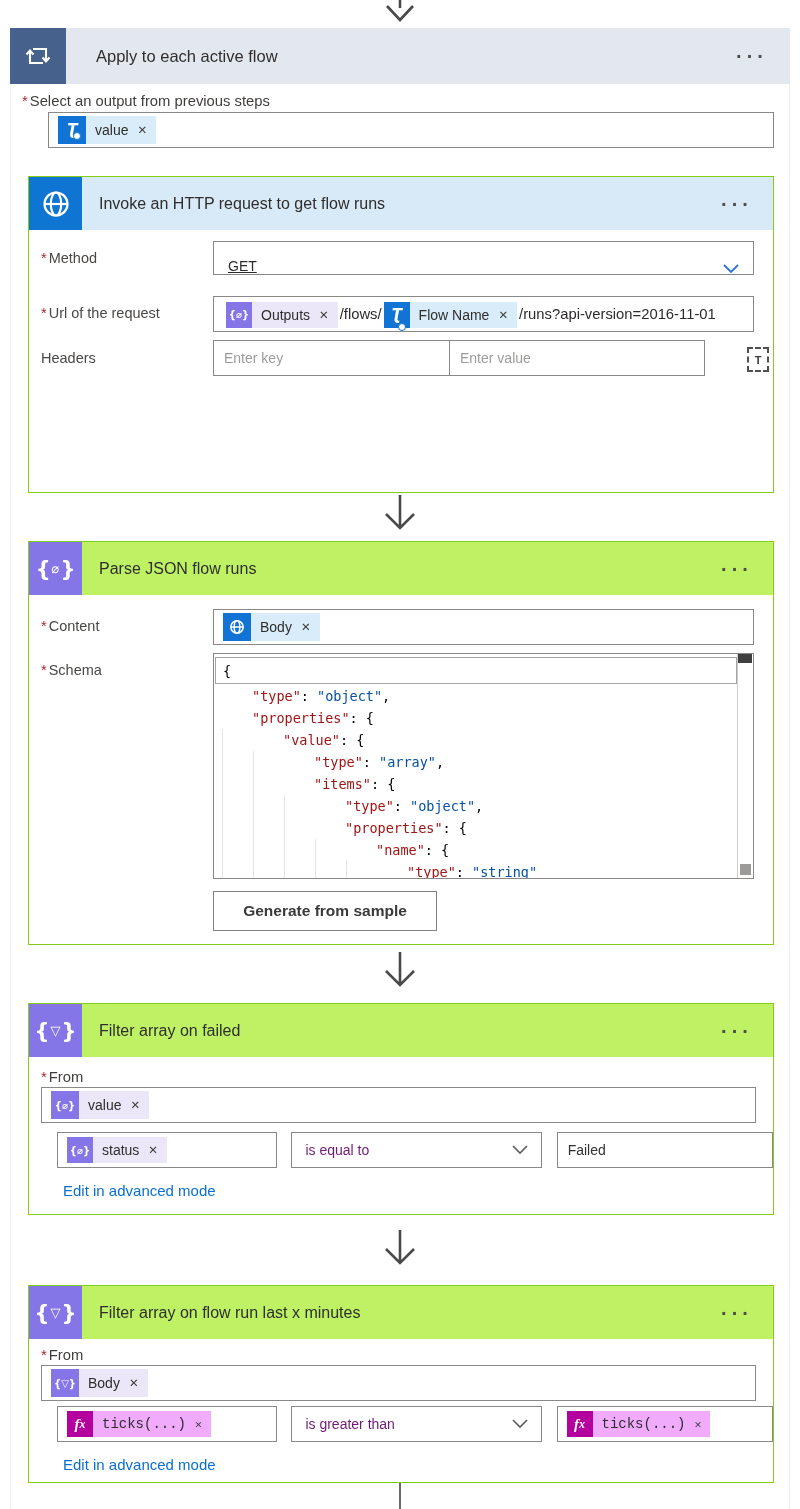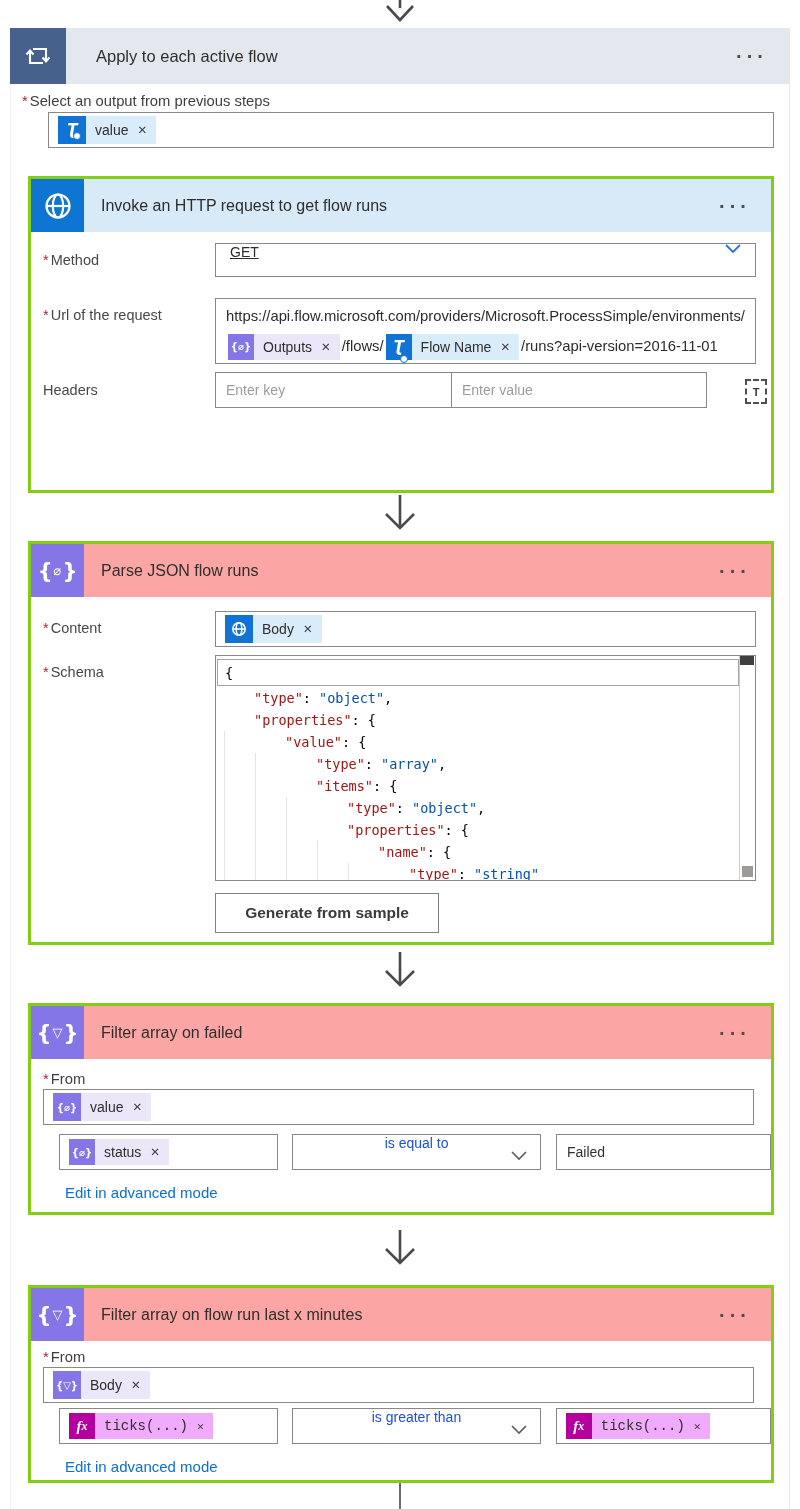--- a/index.html
+++ b/index.html
@@ -20,39 +20,39 @@
   .title-text{font-size:16.5px;color:#2f2e2c;}
   .dots{margin-left:auto;color:#4f4d4b;font-size:20px;font-weight:bold;letter-spacing:4px;line-height:1;cursor:pointer;}
 
   #apply-output-label{position:absolute;left:22px;top:93px;font-size:14.8px;color:#403e3c;}
   #apply-output-box{position:absolute;left:48px;top:112px;width:726px;height:36px;
                     border:1px solid #8a8886;box-sizing:border-box;display:flex;align-items:center;padding-left:7px;}
 
   .req{color:#a4262c;margin-right:2px;}
 
   
-  .card{position:absolute;left:28px;width:746px;background:#fff;border:3px solid #84cc16;box-sizing:border-box;}
+  .card{position:absolute;left:28px;width:746px;background:#fff;border:1px solid #84cc16;box-sizing:border-box;}
   .chead{display:flex;height:53px;}
   .cicon{width:53px;flex:none;display:flex;align-items:center;justify-content:center;color:#fff;}
   .cicon.blue{background:#0f75d3;}
   .cicon.purple{background:#8576e8;}
   .ctitlebar{flex:1;display:flex;align-items:center;padding:0 20px 0 17px;}
   .ctitlebar.blue-bg{background:#d8e9f8;}
-  .ctitlebar.purple-bg{background:#fca5a5;text-align:center;}
+  .ctitlebar.purple-bg{background:#bef264;text-align:center;}
   .ctitlebar .title-text{font-size:16px;}
 
   .brace-glyph{font-size:21px;font-weight:bold;font-family:"DejaVu Sans",sans-serif;display:flex;align-items:center;}
   .brace-glyph .inner{font-size:13px;margin:0 1px;font-weight:normal;}
 
   .row{display:flex;position:relative;}
   .rlabel{width:184px;flex:none;box-sizing:border-box;padding:9px 8px 0 12px;font-size:14.5px;color:#4a4846;}
   .rfield{width:541px;box-sizing:border-box;}
 
   .fieldbox{border:1px solid #8a8886;box-sizing:border-box;background:#fff;}
-  .selectbox{height:34px;display:flex;align-items:flex-start;padding:0 14px;font-size:14px;color:#2d2c2b;text-decoration:underline;}
+  .selectbox{height:34px;display:flex;align-items:flex-end;padding:0 14px;font-size:14px;color:#2d2c2b;text-decoration:underline;}
   .selectbox .chev{margin-left:auto;}
   input.txt{font-family:inherit;font-size:14px;color:#323130;padding:0 10px;outline:none;height:36px;}
   input.txt::placeholder{color:#9e9c9a;}
 
   
   .token{display:inline-flex;align-items:center;vertical-align:middle;margin:0 2px;}
   .ticon{width:28px;height:28px;display:flex;align-items:center;justify-content:center;color:#fff;flex:none;}
   .tlabel{height:28px;display:flex;align-items:center;gap:9px;padding:0 9px;font-size:14px;color:#2f2e2c;white-space:nowrap;}
   .token.sm .ticon{width:26px;height:26px;}
   .token.sm .tlabel{height:26px;}
@@ -96,21 +96,21 @@
   #generate-btn{margin:12px 0 0 184px;width:222px;height:38px;border:1px solid #82807e;background:#fff;
                 font-size:15.5px;font-weight:bold;color:#3b3a39;display:flex;align-items:center;justify-content:center;cursor:pointer;}
 
   
   .flabel{margin:0 0 2px 12px;font-size:14.8px;color:#403e3c;}
   .frombox{border:1px solid #8a8886;height:36px;margin:0 17px 0 12px;display:flex;align-items:center;
            padding-left:7px;box-sizing:border-box;}
   .condrow{display:flex;margin-left:28px;}
   .condbox{border:1px solid #8a8886;height:36px;box-sizing:border-box;display:flex;align-items:center;background:#fff;}
   .condbox.tokenside{width:226px;padding-left:7px;}
-  .condbox.op{width:256px;margin-left:14px;padding:0 13px;font-size:14px;color:#1d4ed8;flex-direction:column;}
+  .condbox.op{width:256px;margin-left:14px;padding:0 13px;font-size:14px;color:#701a75;}
   .condbox.op .chev{margin-left:auto;}
   .condbox.valside{width:222px;margin-left:15px;padding:0;}
   .condbox.valside input{border:none;width:100%;height:100%;}
   .condbox.valside.haspad{padding-left:7px;}
   .advlink{display:inline-block;margin:14px 0 0 34px;font-size:15px;color:#0b6fd0;cursor:pointer;}
 
   #filter-failed-card .cbody{padding-top:12px;}
   #filter-failed-card .frombox{margin-bottom:9px;}
   #filter-minutes-card .cbody{padding-top:8px;}
   #filter-minutes-card .frombox{margin-bottom:5px;}
@@ -178,21 +178,21 @@
             <svg width="16" height="10">
                 <polyline points="1,1 8,8 15,1" stroke="#2b74d8" stroke-width="1.8" fill="none"></polyline>
               </svg>
           </span>
         </div>
       </div>
     </div>
     <div class="row" id="row-url">
       <div class="rlabel"><span class="req">*</span><span>Url of the request</span></div>
       <div class="rfield">
-        <div id="url-field" class="fieldbox urlbox"><span>https://api.flow.microsoft.com/providers/Microsoft.ProcessSimple/environments/</span><span class="token sm tk-purple">
+        <div id="url-field" class="fieldbox urlbox"><span class="token sm tk-purple">
               <span class="ticon">
                 <span class="minibrace">{⌀}</span>
               </span>
               <span class="tlabel">
                 <span>Outputs</span>
                 <span class="tx">✕</span>
               </span>
             </span><span>/flows/</span><span class="token sm tk-blue">
               <span class="ticon">
                 <span class="flowglyph">Ʈ<span class="lockdot"></span></span>

